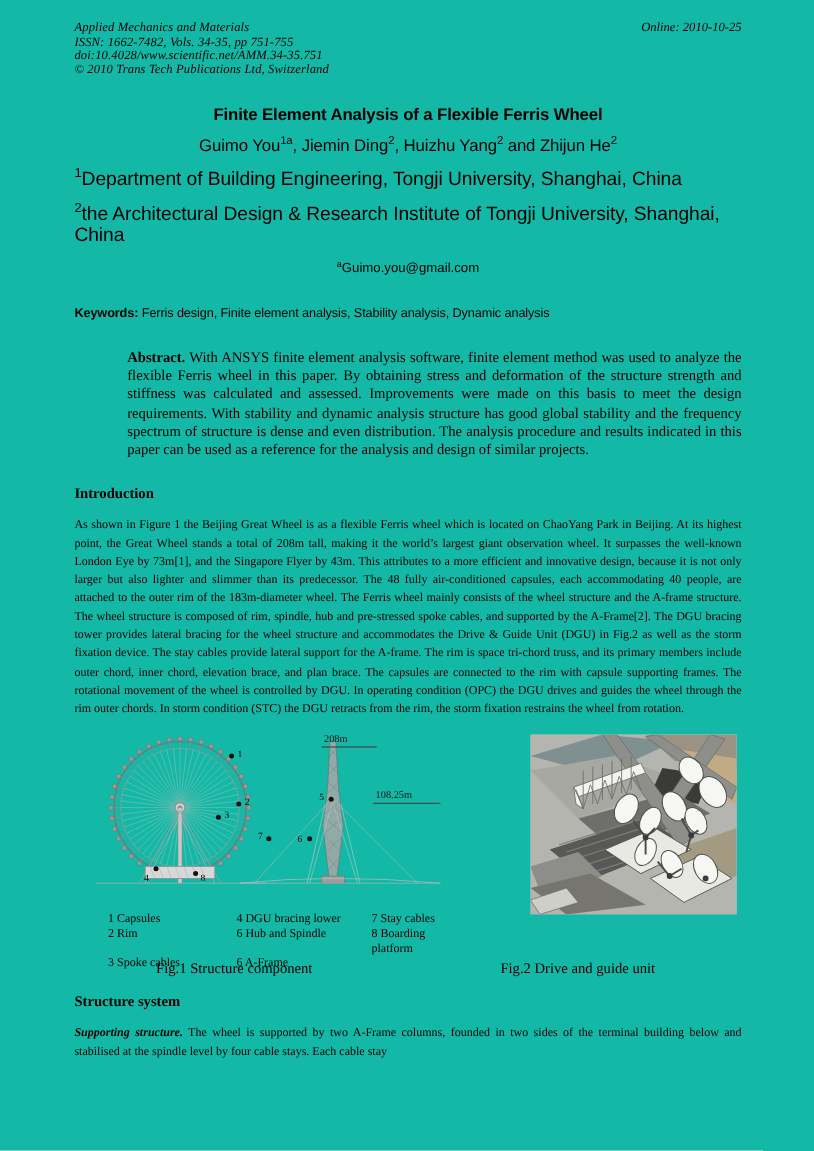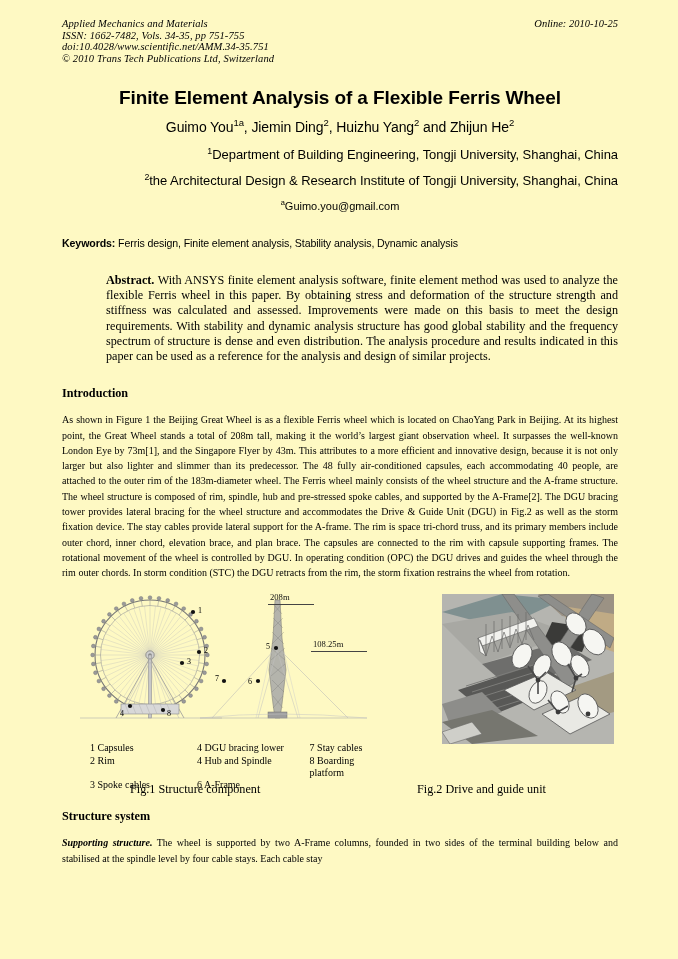--- a/index.html
+++ b/index.html
@@ -8,21 +8,21 @@
     background: #ffffff;
   }
   body {
     font-family: "Liberation Serif", serif;
     color: #000000;
   }
   .page {
     position: relative;
     width: 678px;
     height: 959px;
-    background: #fef9c3;
+    background: #14b8a6;
     overflow: hidden;
     box-sizing: border-box;
     padding: 0;
   }
   .content {
     position: absolute;
     left: 62px;
     top: 18px;
     width: 556px;
   }
@@ -48,35 +48,35 @@
     font-style: italic;
     font-size: 10.5px;
     line-height: 11.6px;
   }
 
   
   .title {
     text-align: center;
     font-family: "Liberation Sans", sans-serif;
     font-weight: bold;
-    font-size: 19px;
+    font-size: 14px;
     margin-top: 11px;
     letter-spacing: -0.1px;
   }
   .authors {
     text-align: center;
     font-family: "Liberation Sans", sans-serif;
     font-size: 14px;
     margin-top: 10px;
     letter-spacing: -0.1px;
   }
   .affil {
-    text-align: right;
+    text-align: left;
     font-family: "Liberation Sans", sans-serif;
-    font-size: 13px;
+    font-size: 16px;
     margin-top: 12px;
     letter-spacing: -0.05px;
   }
   .affil.second { margin-top: 11px; }
   .email {
     text-align: center;
     font-family: "Liberation Sans", sans-serif;
     font-size: 11px;
     margin-top: 12px;
   }
@@ -516,21 +516,21 @@
       </div>
 
       <div class="legend">
         <div class="legend-row">
           <div class="legend-col c1">1 Capsules</div>
           <div class="legend-col c2">4 DGU bracing lower</div>
           <div class="legend-col c3">7 Stay cables</div>
         </div>
         <div class="legend-row">
           <div class="legend-col c1">2 Rim</div>
-          <div class="legend-col c2">4 Hub and Spindle</div>
+          <div class="legend-col c2">6 Hub and Spindle</div>
           <div class="legend-col c3">8 Boarding platform</div>
         </div>
         <div class="legend-row">
           <div class="legend-col c1">3 Spoke cables</div>
           <div class="legend-col c2">6 A-Frame</div>
           <div class="legend-col c3"></div>
         </div>
       </div>
 
       <div class="caption-row">

